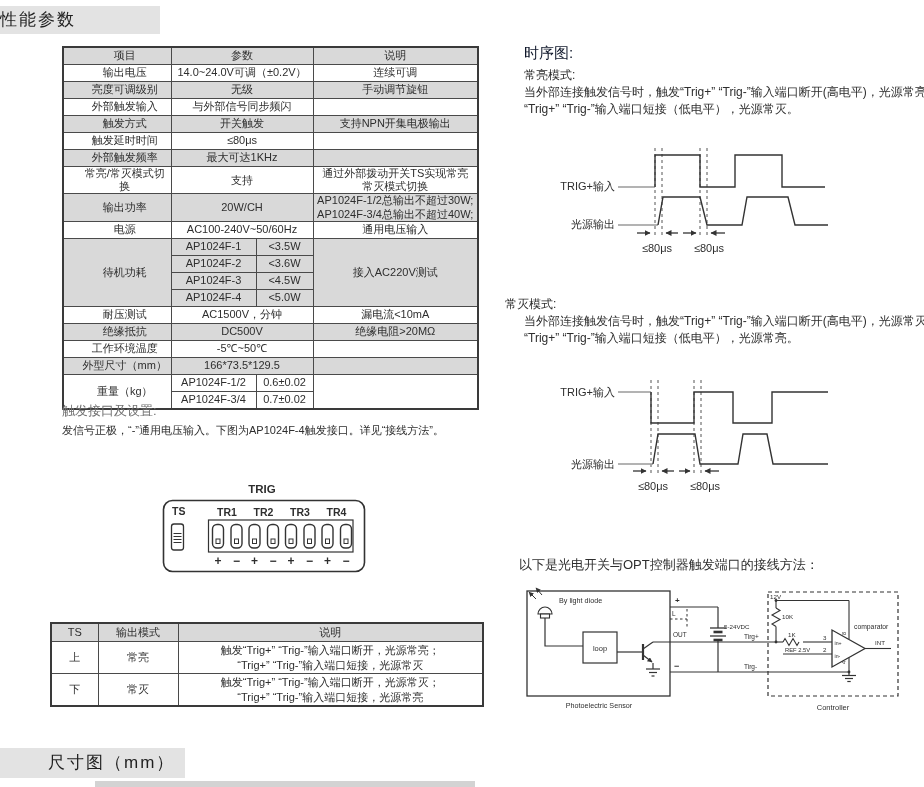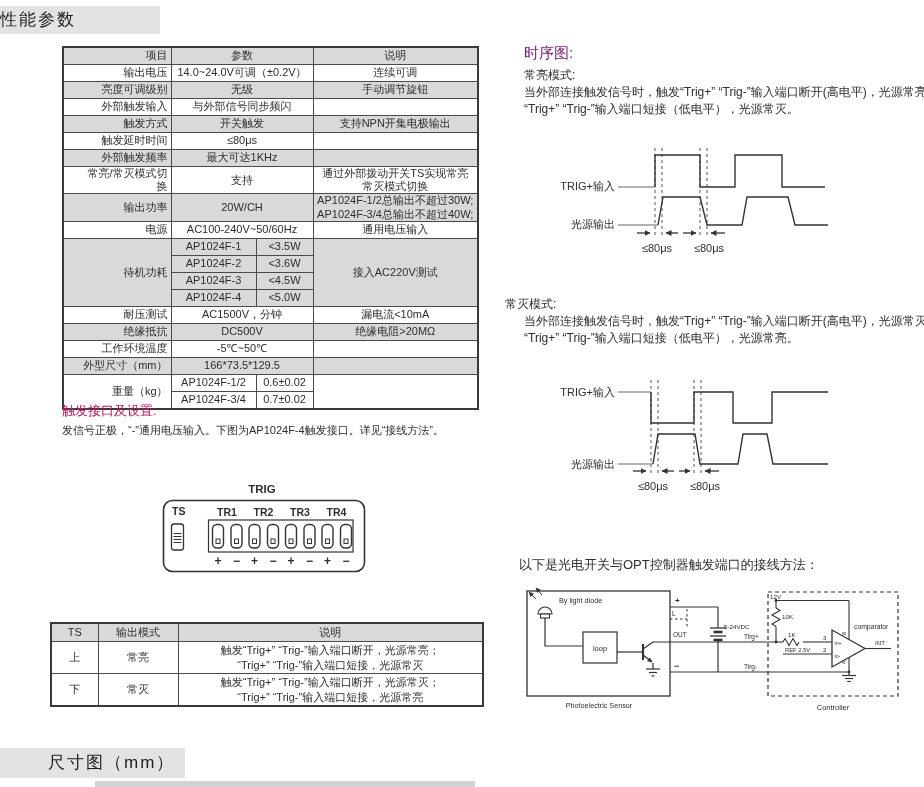--- a/index.html
+++ b/index.html
@@ -4,31 +4,31 @@
 <style>
   html,body{margin:0;padding:0;background:#fff;}
   .page{position:relative;width:924px;height:787px;background:#fff;overflow:hidden;
         font-family:"Liberation Sans",sans-serif;color:#2e2e2e;}
   .abs{position:absolute;}
   .bar{background:#e3e3e3;font-size:17px;color:#1f1f1f;letter-spacing:2px;}
   
   table.pt{border-collapse:collapse;table-layout:fixed;width:415px;font-size:11px;color:#2e2e2e;
            border:2px solid #3a3a3a;}
   .pt td{border:1px solid #4a4a4a;height:16px;padding:0 3px;text-align:center;line-height:1.2;overflow:hidden;}
-  .pt td.c1{text-align:right;padding-left:18px;}
+  .pt td.c1{text-align:center;padding-left:18px;}
   .pt tr.g td{background:#d9d9d9;}
   .pt tr.w td{background:#ffffff;}
   
   table.tst{border-collapse:collapse;table-layout:fixed;width:432px;font-size:11px;color:#2e2e2e;
             border:2px solid #3a3a3a;}
   .tst td{border:1px solid #4a4a4a;text-align:center;line-height:1.3;padding:0 2px;}
   .tst tr.hd td{height:17px;background:#d9d9d9;}
   .tst tr.bd td{height:31px;background:#fff;}
-  .h13{font-size:13px;color:#be185d;}
-  .h15{font-size:15px;color:#701a75;}
+  .h13{font-size:13px;color:#737373;}
+  .h15{font-size:15px;color:#0f172a;}
   .p11{font-size:11px;line-height:18px;white-space:nowrap;}
   .p12{font-size:12px;line-height:17px;white-space:nowrap;}
   svg text{font-family:"Liberation Sans",sans-serif;fill:#2e2e2e;}
   .thinbar{background:#d3d3d3;}
 </style>
 </head>
 <body>
 
 <div class="page">
 

